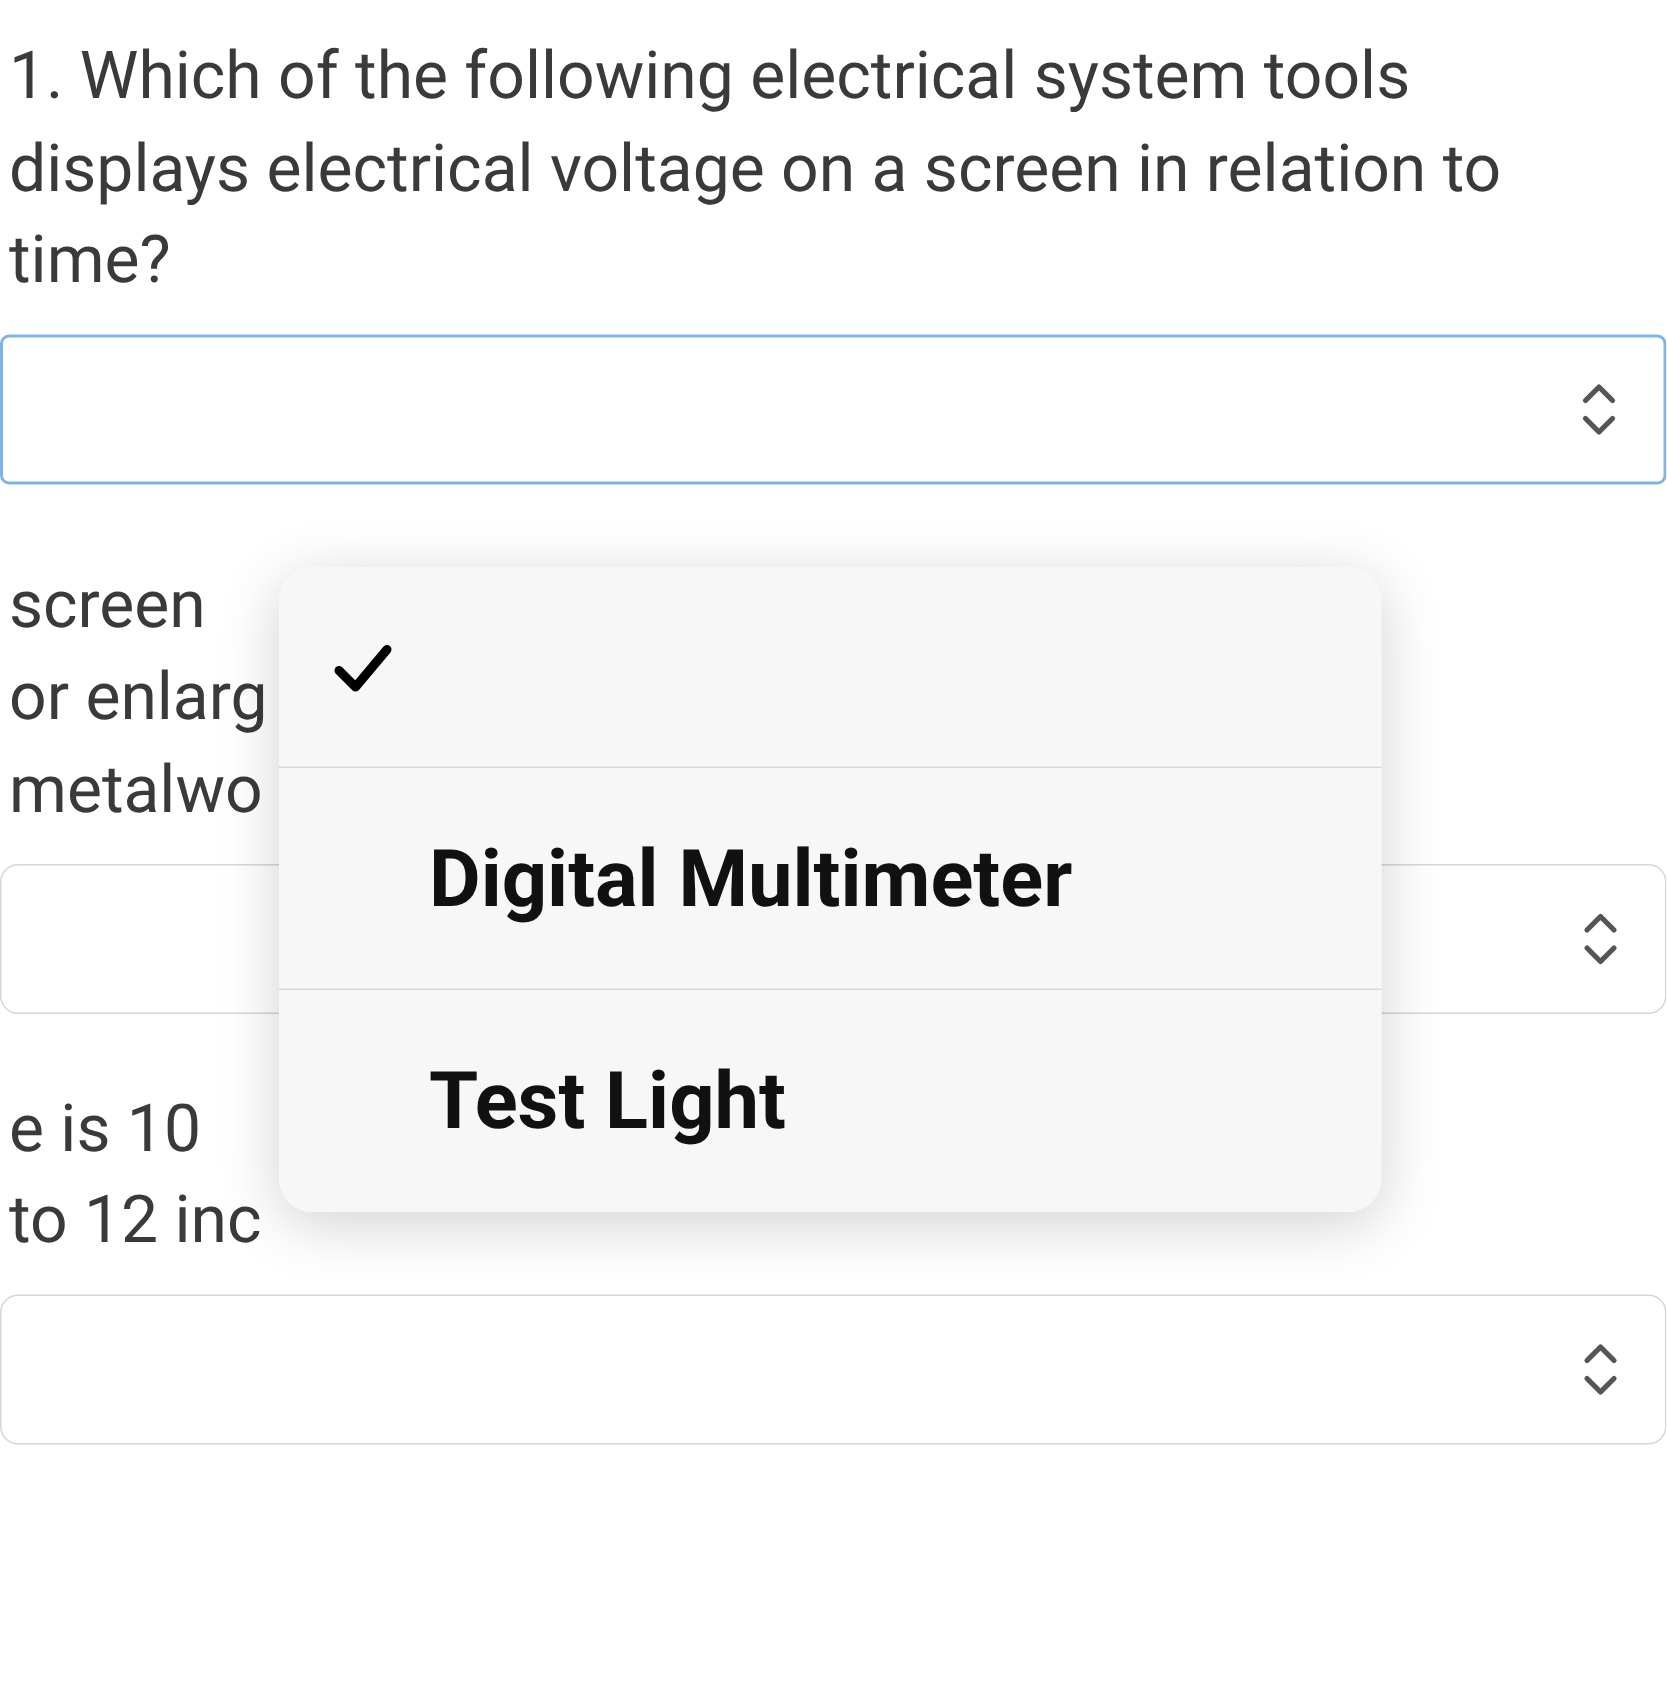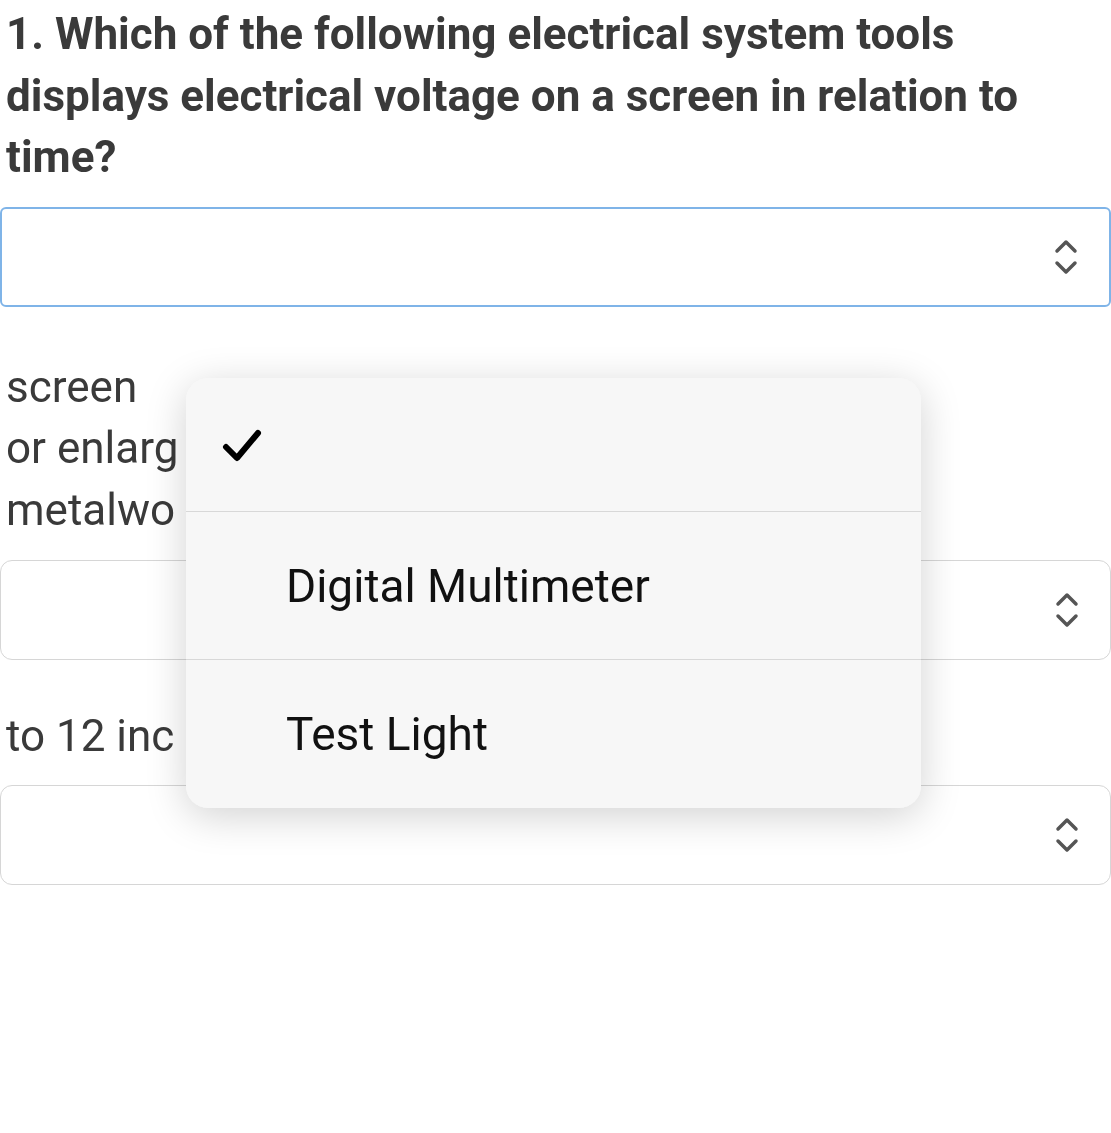--- a/index.html
+++ b/index.html
@@ -11,21 +11,21 @@
     background: #fff;
     position: relative;
     color: #3a3a3a;
   }
   .question {
     font-size: 44px;
     line-height: 1.4;
     padding: 0 6px 18px 6px;
     color: #3a3a3a;
   }
-  .q1 { padding-top: 4px; font-weight: bold; }
+  .q1 { padding-top: 20px; }
   .q2 { padding-top: 50px; }
   .q3 { padding-top: 46px; }
   .select-box {
     width: 100%;
     height: 100px;
     border: 1px solid #d6d6d6;
     border-radius: 12px;
     background: #fff;
     display: flex;
     align-items: center;
@@ -49,22 +49,22 @@
     border-radius: 22px;
     box-shadow: 0 8px 40px rgba(0,0,0,0.18);
     overflow: hidden;
     z-index: 100;
   }
   .option {
     height: 148px;
     display: flex;
     align-items: center;
     border-bottom: 1px solid #d8d8d8;
-    font-size: 46px;
-    font-weight: 400;
+    font-size: 53px;
+    font-weight: 700;
     color: #111;
     padding-left: 100px;
     background: #f7f7f7;
   }
   .option.blank {
     height: 134px;
     padding-left: 30px;
   }
   .option:last-child { border-bottom: none; text-align: center; }
   .check {
@@ -100,20 +100,21 @@
   <span class="sort-icon">
     <svg width="30" height="38" viewBox="0 0 30 38">
       <path d="M6 13 L15 4 L24 13" stroke="#555" stroke-width="3.5" fill="none" stroke-linecap="round" stroke-linejoin="round"></path>
       <path d="M6 25 L15 34 L24 25" stroke="#555" stroke-width="3.5" fill="none" stroke-linecap="round" stroke-linejoin="round"></path>
     </svg>
   </span>
 </div>
 
 <div class="question q3">
   <div style="display:flex; justify-content:space-between;">
+    <span style="padding-right:10px;">e is 10</span>
   </div>
   <div>to 12 inc</div>
 </div>
 <div class="select-box">
   <span class="sort-icon">
     <svg width="30" height="38" viewBox="0 0 30 38">
       <path d="M6 13 L15 4 L24 13" stroke="#555" stroke-width="3.5" fill="none" stroke-linecap="round" stroke-linejoin="round"></path>
       <path d="M6 25 L15 34 L24 25" stroke="#555" stroke-width="3.5" fill="none" stroke-linecap="round" stroke-linejoin="round"></path>
     </svg>
   </span>

